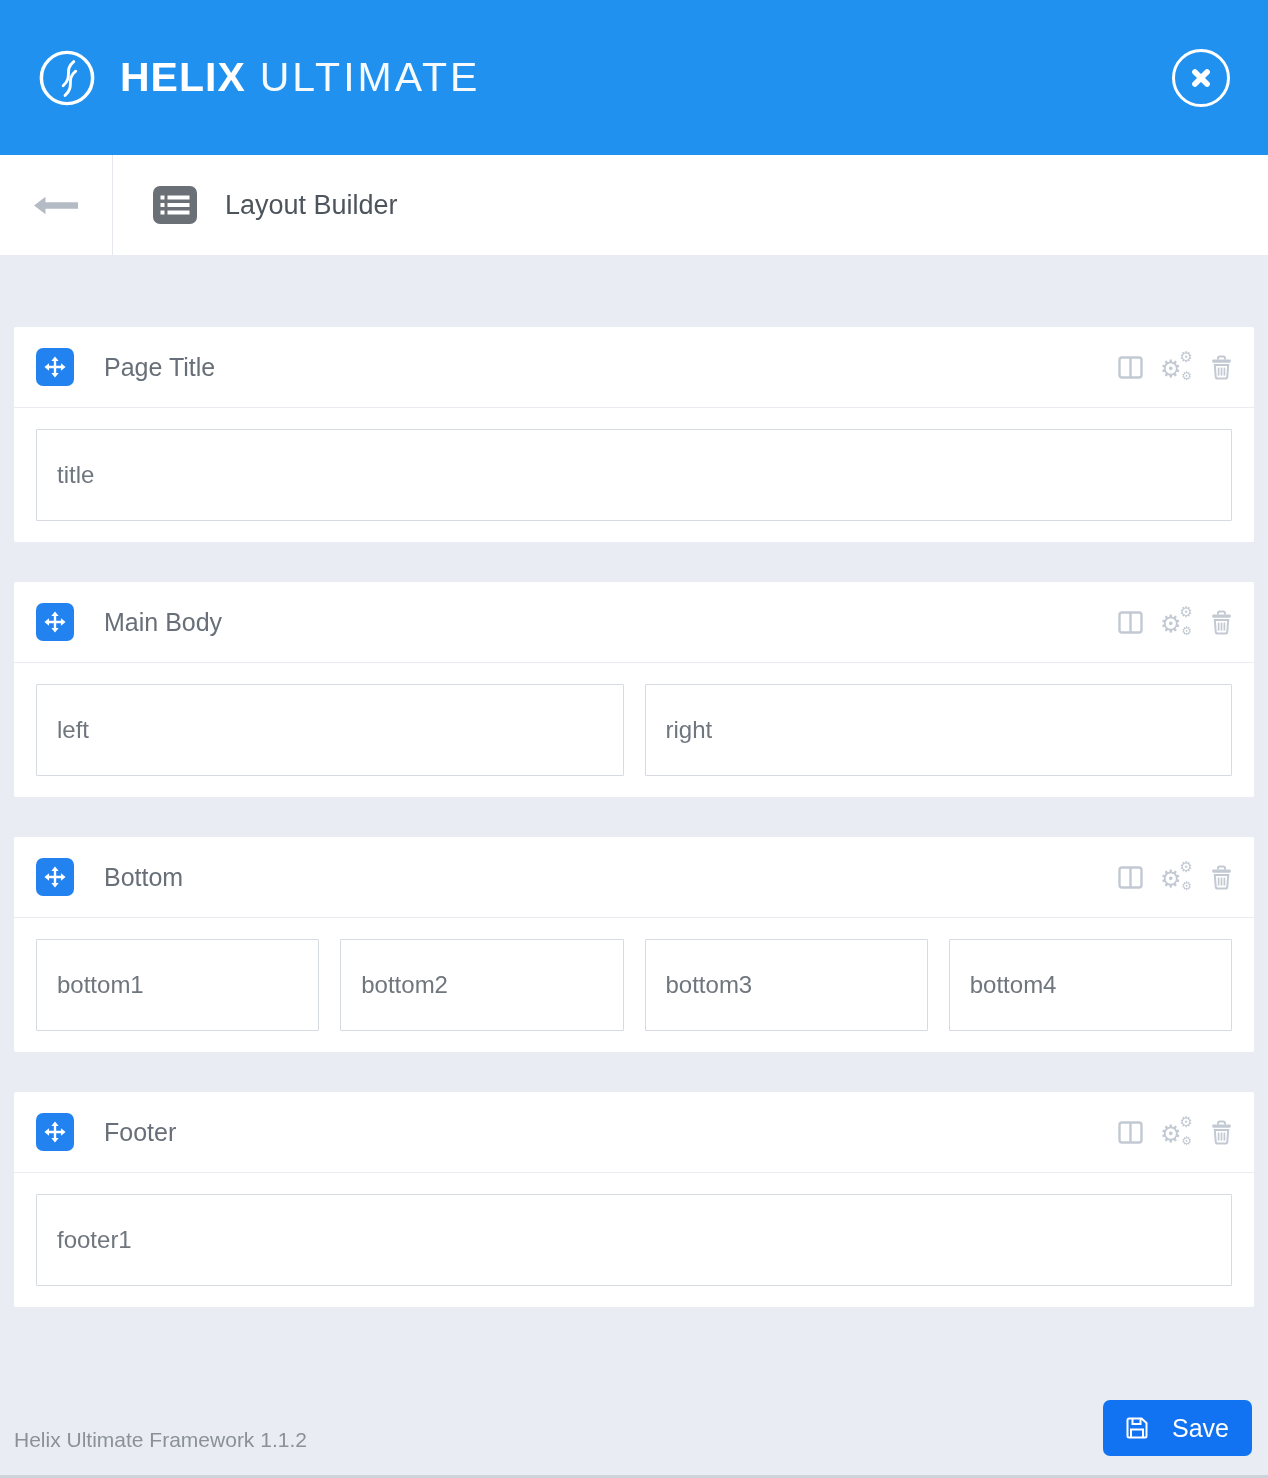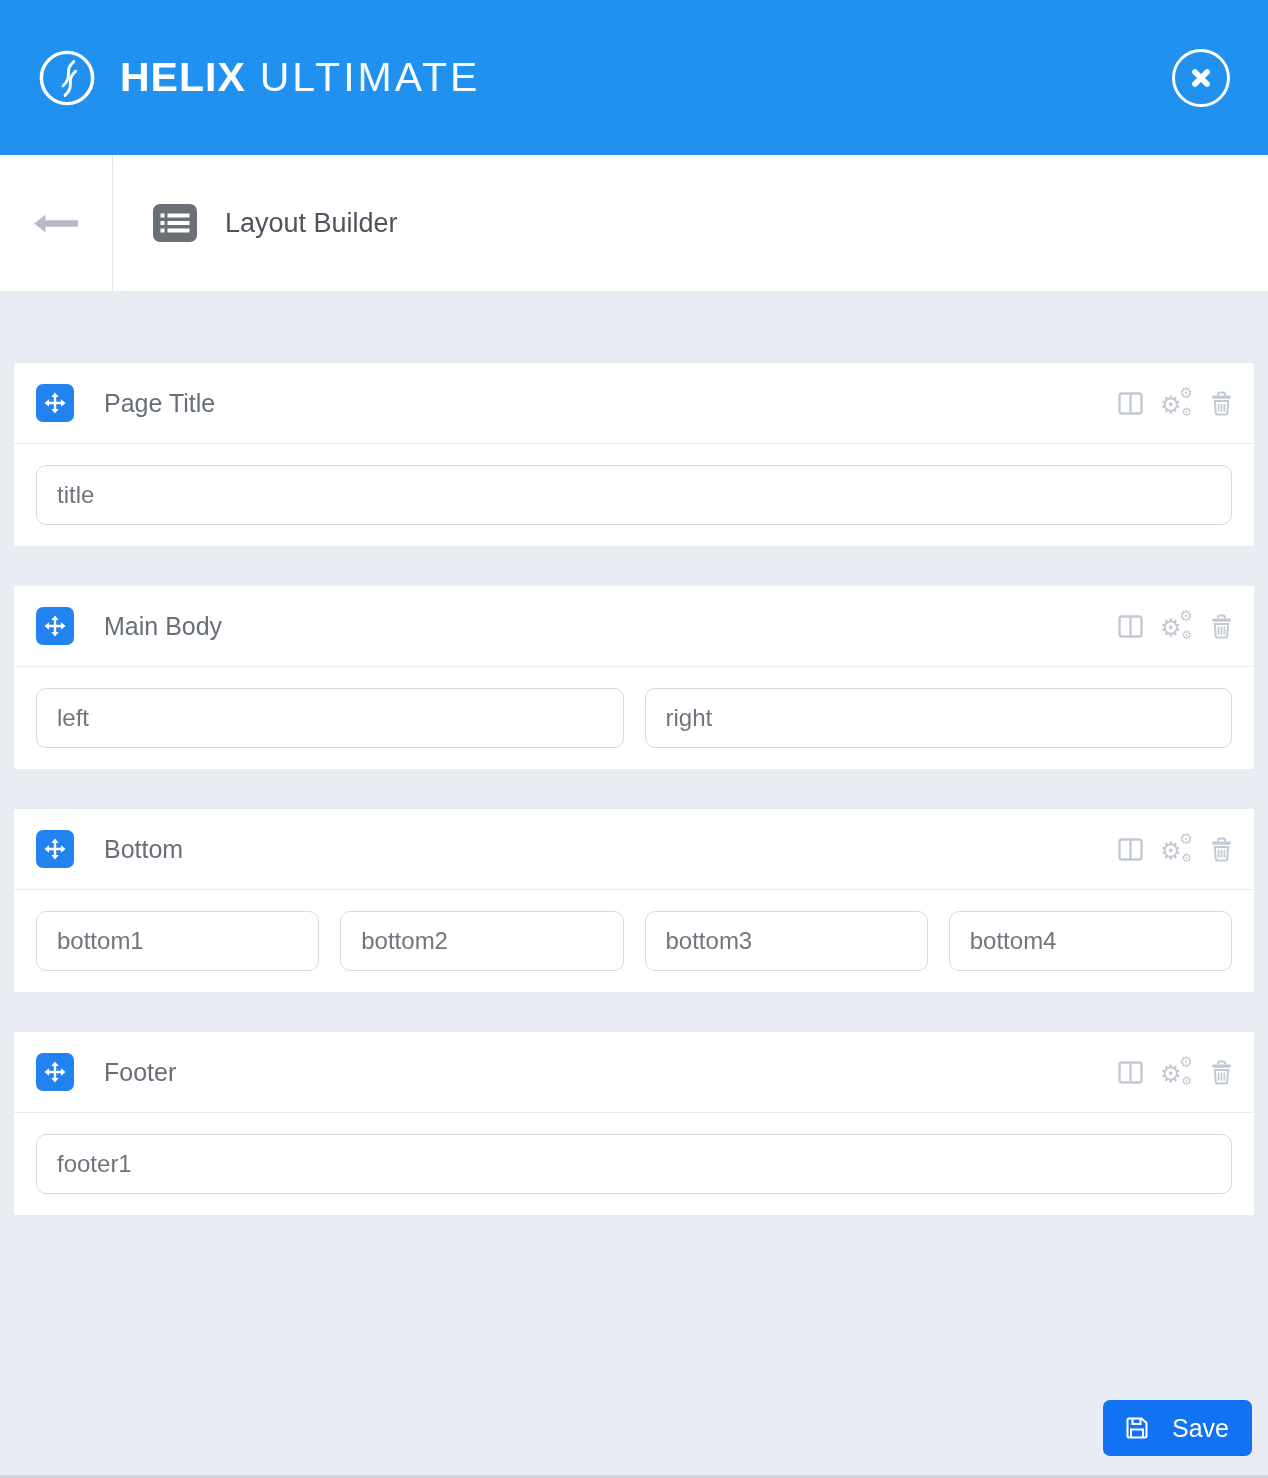--- a/index.html
+++ b/index.html
@@ -20,21 +20,21 @@
   .brand-text { font-size:41px; color:#fff; letter-spacing:1px; display:flex; gap:14px; }
   .brand-bold { font-weight:700; }
   .brand-light { font-weight:300; letter-spacing:3px; opacity:.96; }
   .close-btn {
     margin-left:auto; width:58px; height:58px; border-radius:50%;
     border:3px solid #fff; background:transparent; cursor:pointer;
     display:flex; align-items:center; justify-content:center;
   }
 
   
-  .sub-header { height:136px; background:#fff; display:flex; }
+  .sub-header { height:100px; background:#fff; display:flex; }
   .back-col {
     width:113px; border-right:1px solid #e4e8ed;
     display:flex; align-items:center; justify-content:center; cursor:pointer;
   }
   .toolbar-title { display:flex; align-items:center; gap:28px; padding-left:40px; }
   .toolbar-title .title-text { font-size:27px; color:#4e545c; }
 
   
   .builder { padding:32px 14px 0 14px; }
   .card { background:#fff; margin-bottom:21px; border-radius:2px;margin-top:40px; }
@@ -46,23 +46,23 @@
   }
   .card-title { font-size:25px; font-weight:500; color:#686f78; }
   .card-actions { margin-left:auto; display:flex; align-items:center; gap:17px; }
   .action-btn {
     background:none; border:none; padding:0; cursor:pointer;
     color:#c3c9d3; display:flex; align-items:center; justify-content:center;
   }
   .card-divider { height:1px; background:#e9ecf1; }
   .card-body { padding:21px 22px; display:flex; gap:21px; }
   .slot-box {
-    flex:1; height:60px; border:1px solid #d6dbe2; background:#fff;
+    flex:1; height:92px; border:1px solid #d6dbe2; background:#fff;
     display:flex; align-items:center; padding:0 20px;
-    font-size:24px; color:#70767e; cursor:pointer; border-radius:10px;
+    font-size:24px; color:#70767e; cursor:pointer; border-radius:1px;
   }
   .slot-box.component {
     background:#e7effb; border-color:#bad3f2; color:#1f7cf2;
   }
 
   
   .cogs { position:relative; width:34px; height:30px; display:inline-block;
           font-family:"DejaVu Sans", sans-serif; line-height:1; }
   .cog-big  { position:absolute; left:0;  bottom:1px; font-size:24px; }
   .cog-small{ position:absolute; right:1px; top:-2px; font-size:15px; }
@@ -325,20 +325,21 @@
     <div class="card-divider"></div>
     <div class="card-body">
       <div class="slot-box">footer1</div>
     </div>
   </section>
 
 </main>
 
 <div class="bottom-bar">
   <div class="credits">
+    <div>Helix Ultimate Framework 1.1.2</div>
   </div>
   <button class="save-btn">
     <span>
       <svg width="22" height="22" viewBox="0 0 22 22">
         <path d="M3 1.5 h12.5 L20.5 6 v13 a1.5 1.5 0 0 1 -1.5 1.5 h-16 a1.5 1.5 0 0 1 -1.5 -1.5 v-16 A1.5 1.5 0 0 1 3 1.5 Z" fill="none" stroke="#fff" stroke-width="2"></path>
         <path d="M6.5 1.5 v5.5 h8 V1.5" fill="none" stroke="#fff" stroke-width="2"></path>
         <path d="M5 20.5 v-8 h12 v8" fill="none" stroke="#fff" stroke-width="2"></path>
       </svg>
     </span>
     <span>Save</span>

